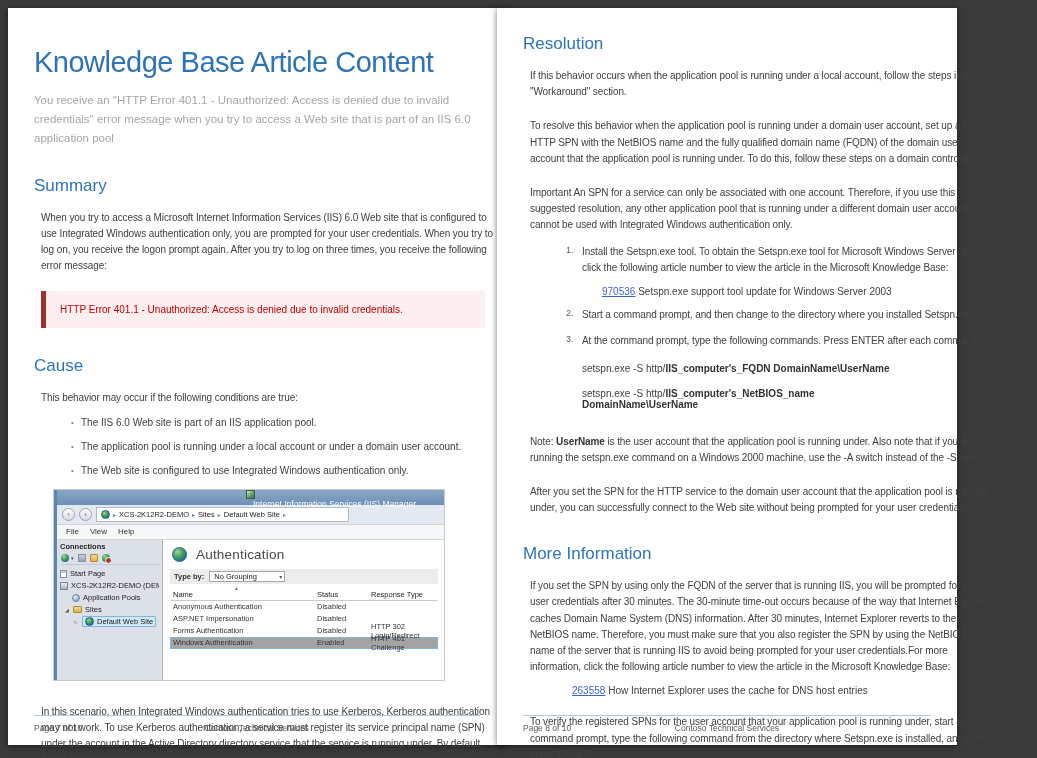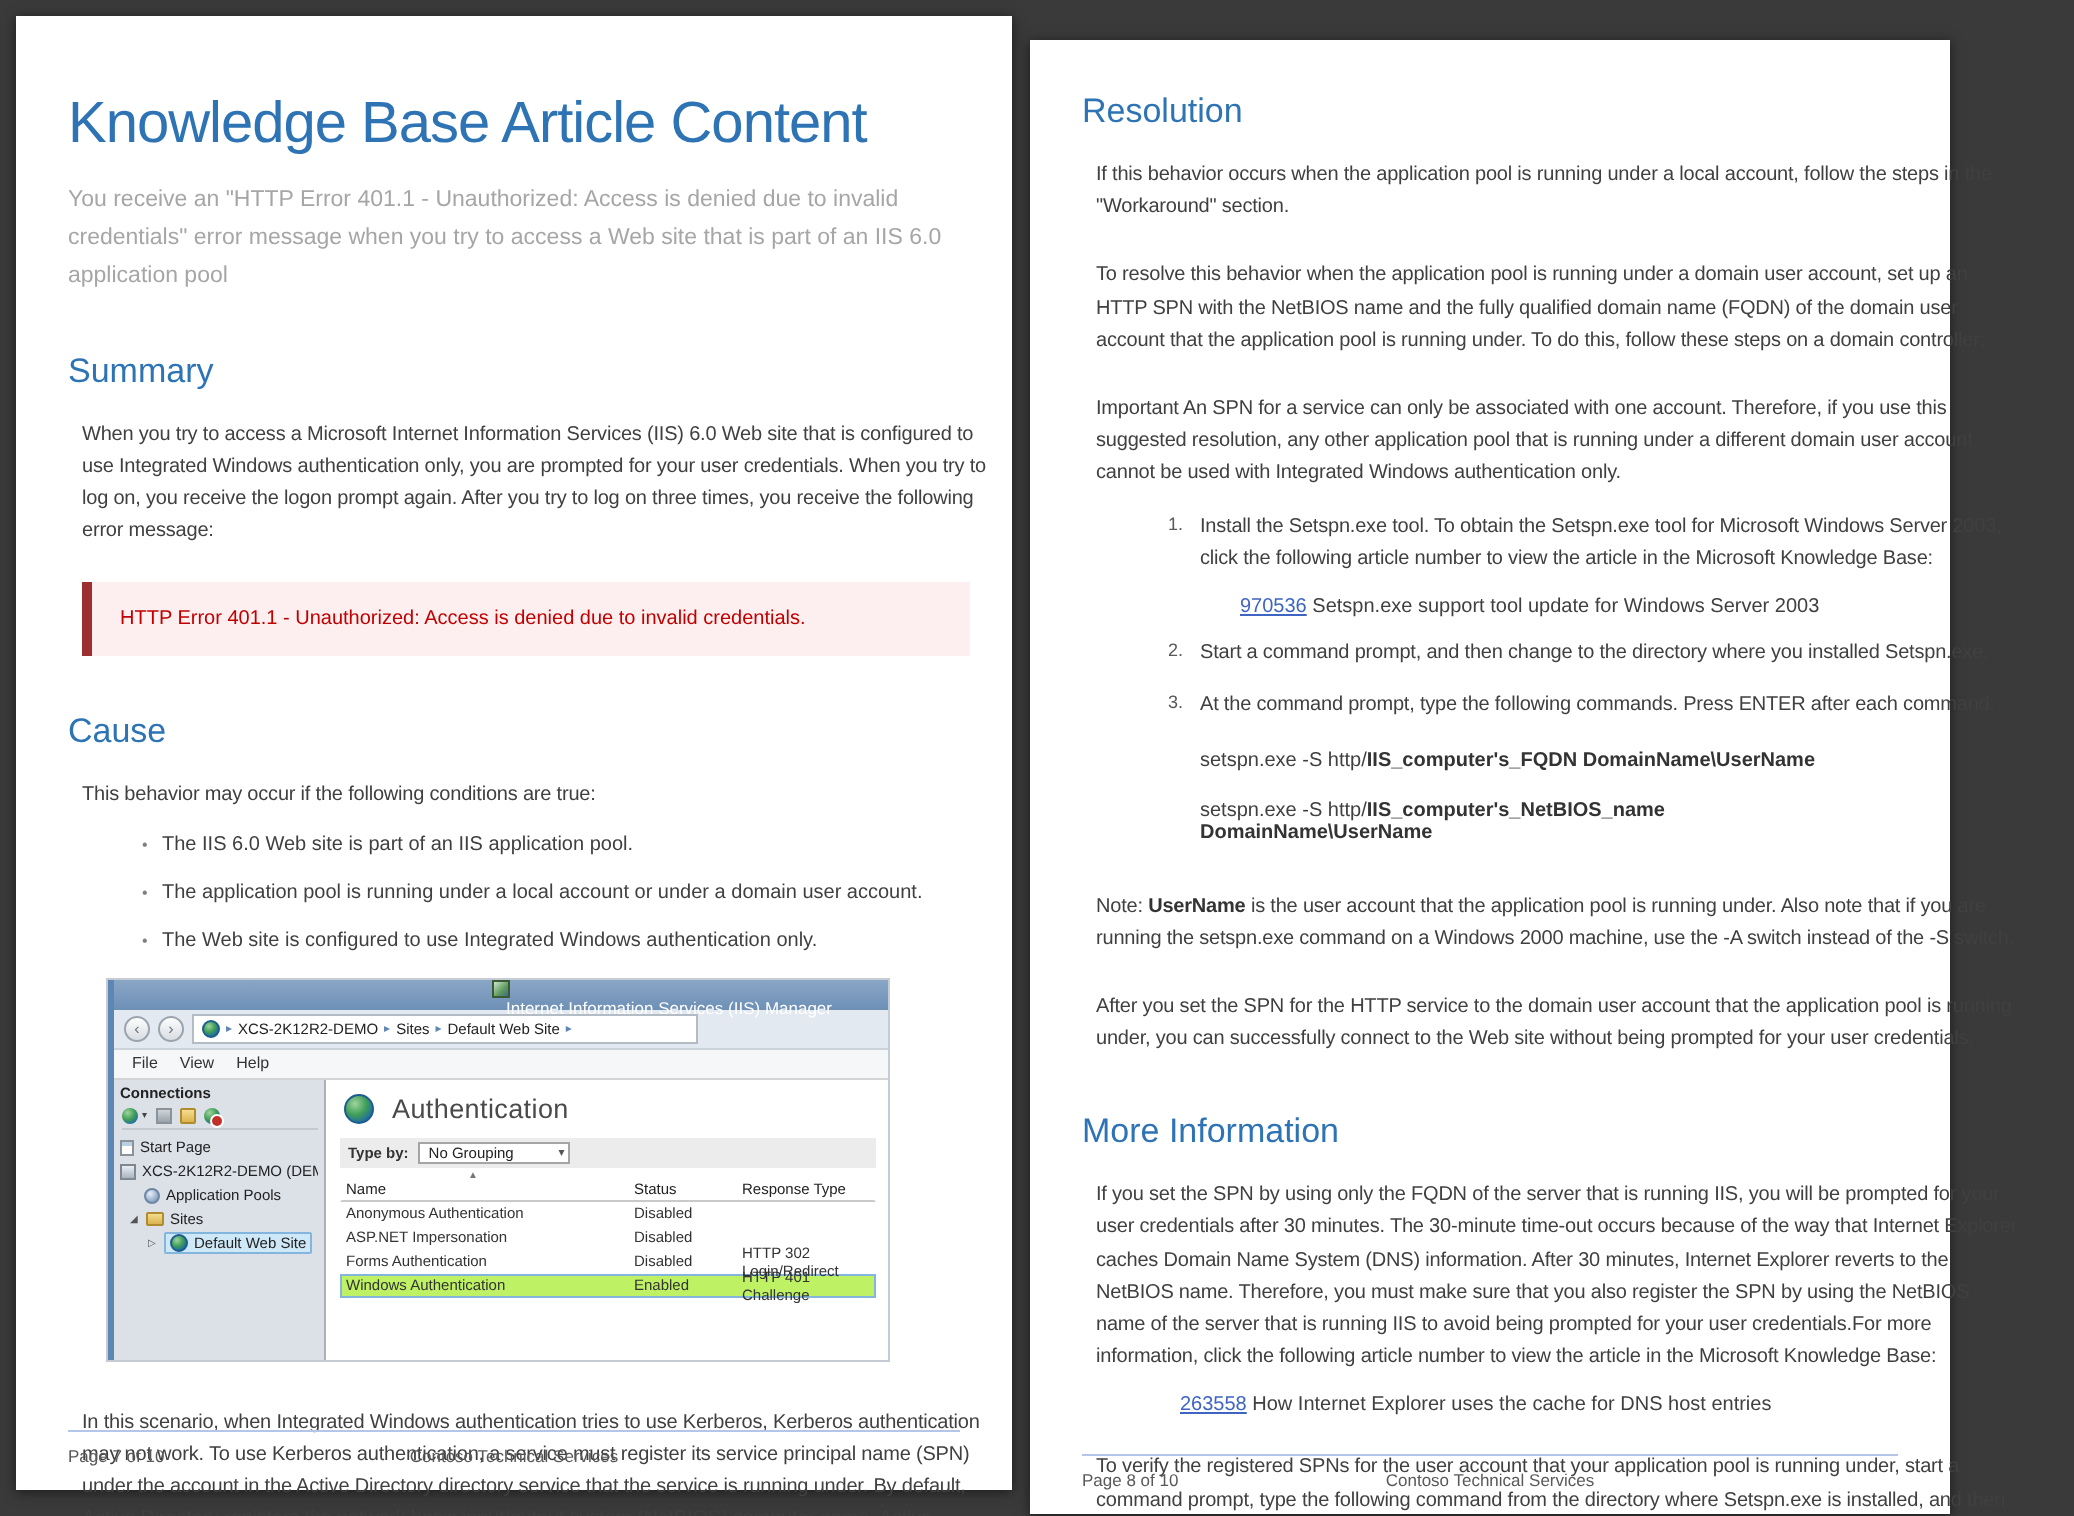--- a/index.html
+++ b/index.html
@@ -1,20 +1,20 @@
 <!DOCTYPE html>
 <html><head>
 <meta charset="utf-8">
 <style>
   * { margin:0; padding:0; box-sizing:border-box; }
   html,body { width:1037px; height:758px; }
   body { background:#3a3a3a; font-family:"Liberation Sans", sans-serif; position:relative; overflow:hidden; }
   .page { position:absolute; top:8px; height:737px; background:#fff; box-shadow:0 1px 6px rgba(0,0,0,.55); padding:0 26px; }
   .page-left  { left:8px;  width:498px; }
-  .page-right { left:515px; width:460px;margin-top:12px; }
+  .page-right { left:497px; width:460px; }
 
   .h1 { font-size:29px; font-weight:normal; color:#2e74b5; margin-top:38px; letter-spacing:-.5px; }
   .h2 { font-size:17px; font-weight:normal; color:#2e74b5; margin-top:28px; }
   .sub { font-size:11.5px; color:#a6a6a6; line-height:1.65; margin-top:12px; width:452px; }
   .p { font-size:10px; color:#404040; line-height:1.62; margin:14px 0 0 7px; width:452px; letter-spacing:-.1px; }
   .page-right .p { width:462px; }
 
   .errbox { margin:16px 0 0 7px; width:444px; background:#fdefef; border-left:5px solid #9e2f2f;
             padding:13px 14px; font-size:10px; color:#c00000; }
 
@@ -80,21 +80,21 @@
   .gb-label { font-size:7.5px; font-weight:bold; color:#333; }
   .gb-select { background:#fff; border:1px solid #a5a5a5; font-size:7.5px; color:#222; padding:0 14px 0 4px; height:11px; line-height:10px; position:relative; width:76px; }
   .gb-select::after { content:"▾"; position:absolute; right:2px; top:0; font-size:6px; color:#555; }
   .iis-table { margin:4px 6px 0 0; font-size:7.5px; position:relative; }
   .sort-ind { position:absolute; left:64px; top:-3px; font-size:5px; color:#777; }
   .t-row { display:flex; height:12px; align-items:center; border:1px solid transparent; }
   .t-head { border-bottom:1px solid #c9c9c9; color:#222; height:13px; }
   .c-name { width:146px; flex:none; padding-left:2px; }
   .c-status { width:54px; flex:none; }
   .c-resp { flex:1; }
-  .t-selected { background:#bef264; border:1px solid #84b6dd; }
+  .t-selected { background:#a3a3a3; border:1px solid #84b6dd; }
 </style>
 </head>
 <body>
 
 <div class="page page-left">
   <div class="h1">Knowledge Base Article Content</div>
   <div class="sub">You receive an "HTTP Error 401.1 - Unauthorized: Access is denied due to invalid credentials" error message when you try to access a Web site that is part of an IIS 6.0 application pool</div>
 
   <div class="h2">Summary</div>
   <div class="p">When you try to access a Microsoft Internet Information Services (IIS) 6.0 Web site that is configured to use Integrated Windows authentication only, you are prompted for your user credentials. When you try to log on, you receive the logon prompt again. After you try to log on three times, you receive the following error message:</div>

